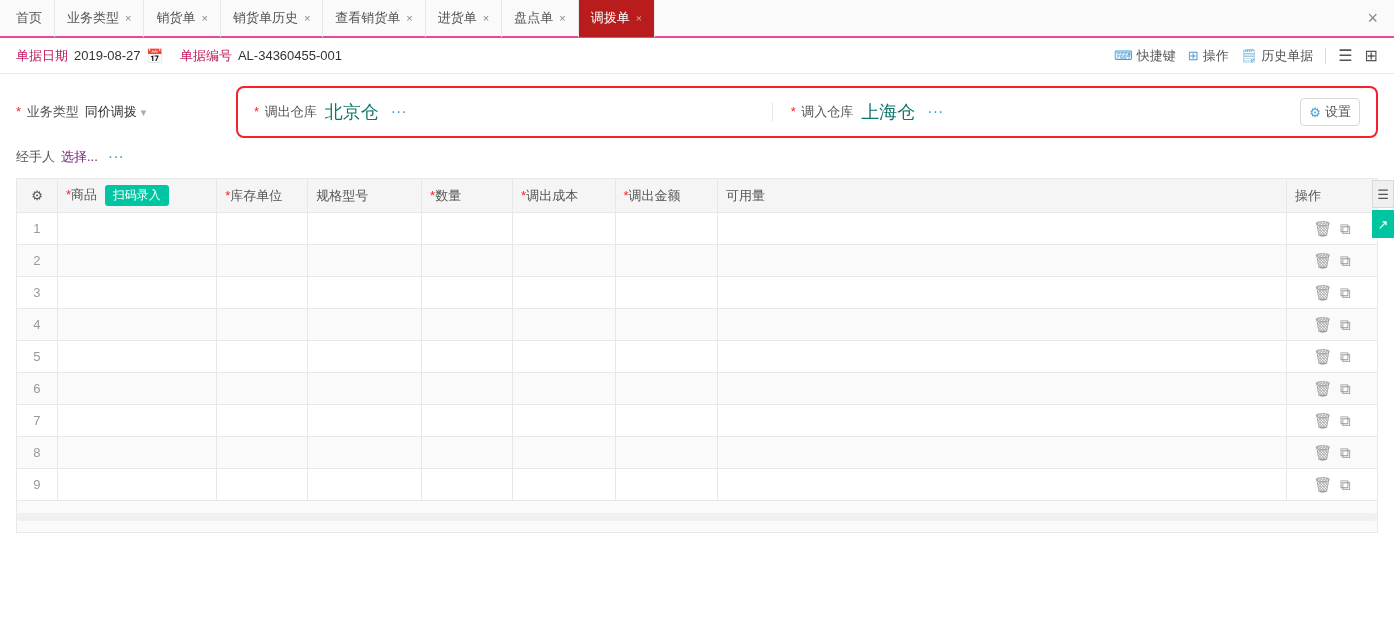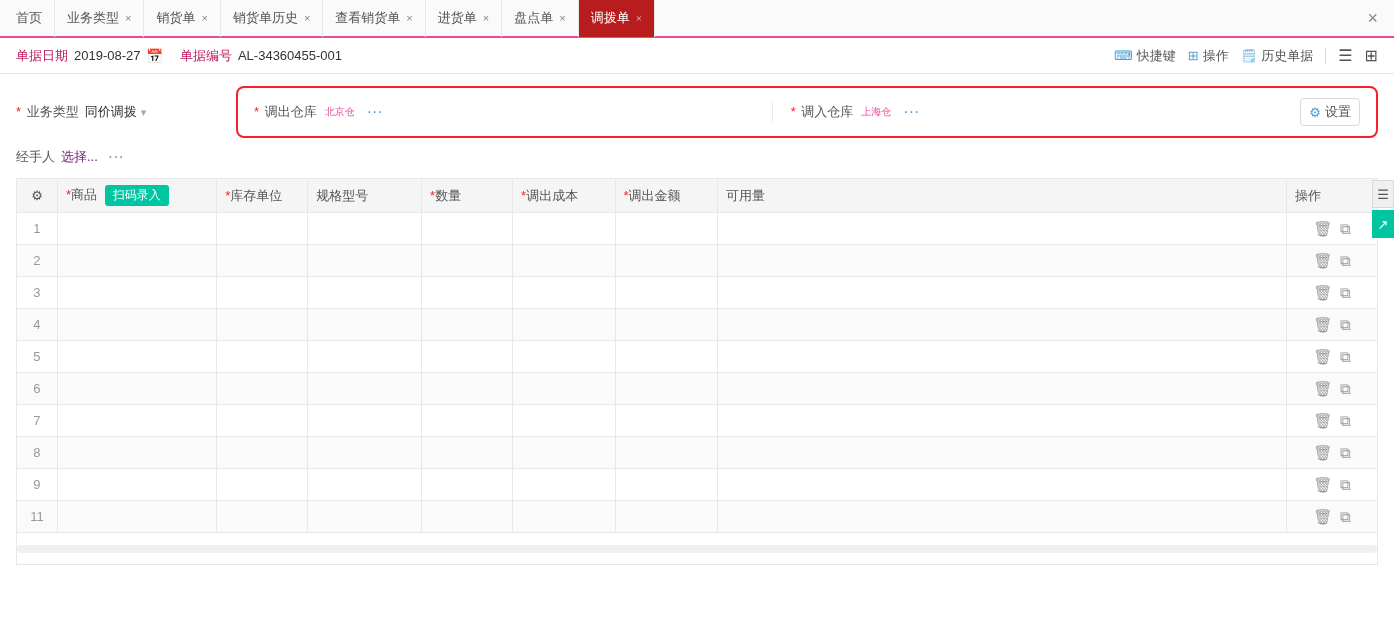--- a/index.html
+++ b/index.html
@@ -100,21 +100,21 @@
       position: relative;
     }
     .highlight-field {
       display: flex; align-items: center; gap: 8px;
       flex: 1;
     }
     .highlight-field-label {
       color: #555; font-size: 13px; white-space: nowrap;
     }
     .highlight-field-value {
-      color: #ec4899; font-size: 10px;
+      color: #0f766e; font-size: 18px;
     }
     .field-separator { width: 1px; height: 20px; background: #e8e8e8; margin: 0 16px; }
 
     
     .settings-btn {
       display: flex; align-items: center; gap: 4px;
       border: 1px solid #d9d9d9;
       border-radius: 4px;
       padding: 4px 8px;
       cursor: pointer;
@@ -478,34 +478,20 @@
       <td></td>
       <td></td>
       <td></td>
       <td></td>
       <td></td>
       <td class="op-td">
         <span class="op-icon" title="删除">🗑</span>
         <span class="op-icon" title="复制">⧉</span>
       </td>
     </tr>
-          <tr>
-      <td class="row-num">11</td>
-      <td></td>
-      <td></td>
-      <td></td>
-      <td></td>
-      <td></td>
-      <td></td>
-      <td></td>
-      <td class="op-td">
-        <span class="op-icon" title="删除">🗑</span>
-        <span class="op-icon" title="复制">⧉</span>
-      </td>
-    </tr>
           <tr class="scrollbar-row">
             <td colspan="9">
               <div class="h-scrollbar"></div>
             </td>
           </tr>
         </tbody>
     </table>
   </div>
 </div>
 

